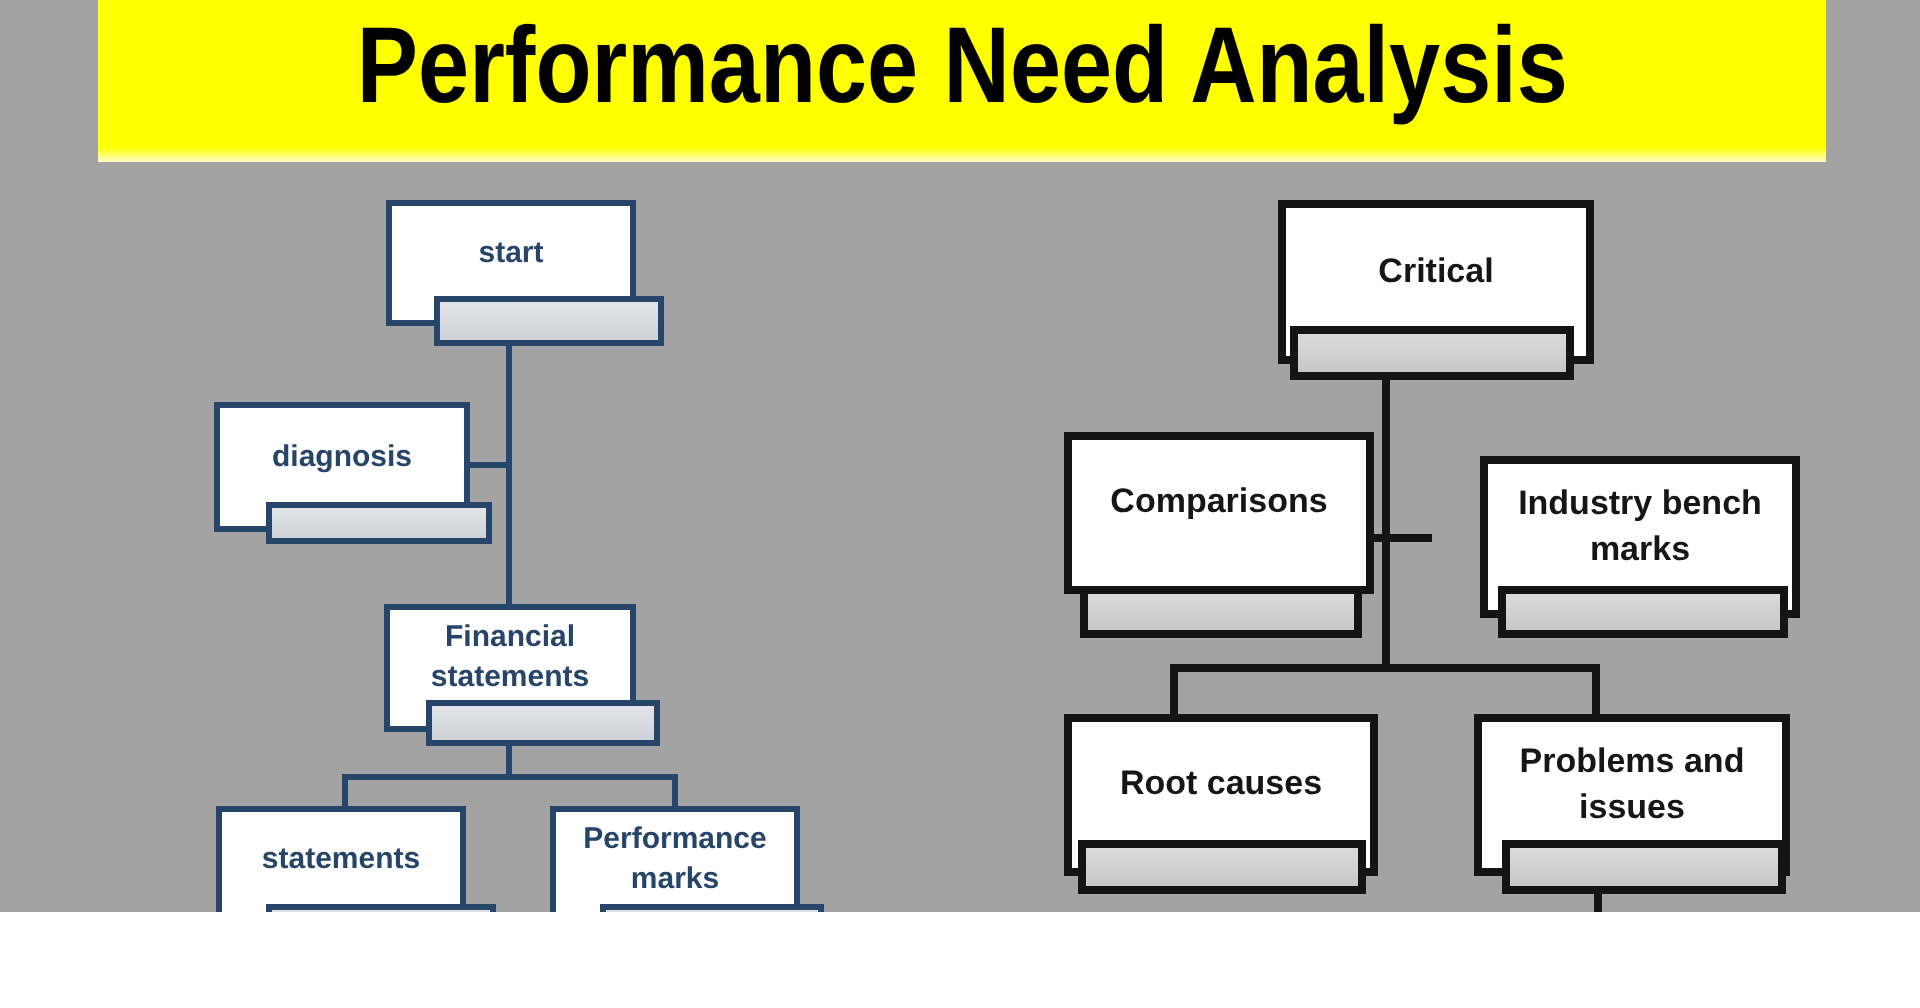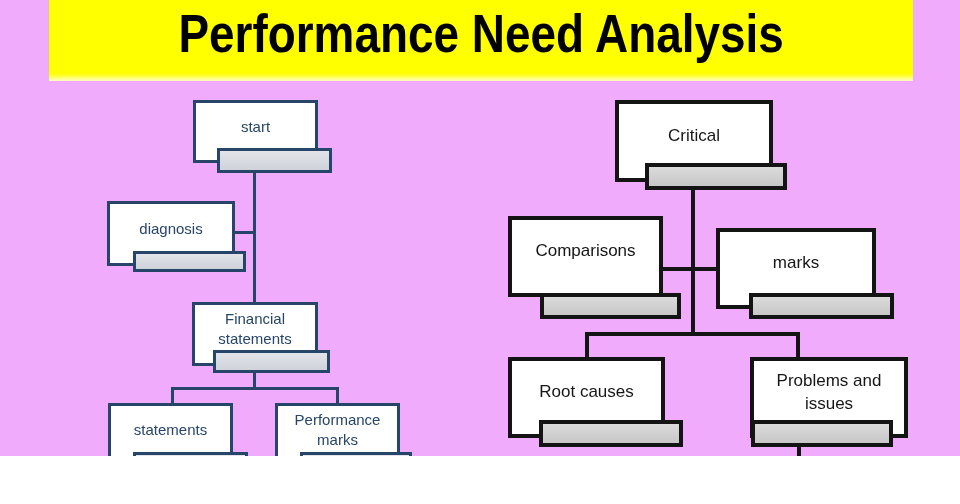--- a/index.html
+++ b/index.html
@@ -1,19 +1,19 @@
 <!DOCTYPE html>
 <html><head>
 <meta charset="utf-8">
 <style>
   html,body { margin:0; padding:0; background:#ffffff; }
   body { font-family:"Liberation Sans", sans-serif; }
   #slide {
     position:relative; width:960px; height:456px;
-    background:#f0abfc; overflow:hidden;
+    background:#a3a3a3; overflow:hidden;
   }
   
   .banner {
     position:absolute; left:49px; top:0; width:864px; height:81px;
     background:linear-gradient(180deg, #ffff00 0%, #ffff00 91%, #ffffc8 100%);
     display:flex; align-items:center; justify-content:center;
     box-sizing:border-box; padding-bottom:16px;
   }
   .banner-title {
     font-size:54px; font-weight:700; color:#000000;
@@ -28,25 +28,25 @@
   }
   .bar { z-index:3; }
   .cline { z-index:1; }
   .partial { background:#ffffff; z-index:2; }
   
   .navy.box   { border:3px solid #274569; color:#274569; font-size:15px; line-height:20px; padding-bottom:10px; }
   .navy.bar   { border:3px solid #274569; background:linear-gradient(180deg,#e2e4e9 0%,#d7dae0 55%,#ced2d9 100%); }
   .navy.cline { background:#274569; }
   .navy.partial { border:3px solid #274569; }
   
-  .blk.box   { border:4px solid #141414; color:#161616; font-size:17px; line-height:23px; padding-bottom:12px; }
+  .blk.box   { border:4px solid #141414; color:#161616; font-size:17px; line-height:23px; padding-bottom:12px;margin-left:24px; }
   .blk.bar   { border:4px solid #141414; background:linear-gradient(180deg,#dbdbdb 0%,#d0d0d0 55%,#c7c7c7 100%); }
   .blk.cline { background:#141414; }
   .blk.partial { border:4px solid #141414; }
-  .lbl { display:block; }
+  .lbl { display:block;font-weight:bold; }
 </style>
 </head>
 <body>
 
 <div id="slide">
 
   <div class="banner">
     <span class="banner-title">Performance Need Analysis</span>
   </div>
 
@@ -103,30 +103,31 @@
       <span class="lbl">Critical</span>
     </div>
     <div class="bar blk" style="left:645px;top:163px;width:142px;height:27px"></div>
 
     <div class="box blk" style="left:508px;top:216px;width:155px;height:81px">
       <span class="lbl">Comparisons</span>
     </div>
     <div class="bar blk" style="left:540px;top:293px;width:141px;height:26px"></div>
 
     <div class="box blk" style="left:716px;top:228px;width:160px;height:81px">
+      <span class="lbl">Industry bench</span>
       <span class="lbl">marks</span>
     </div>
     <div class="bar blk" style="left:749px;top:293px;width:145px;height:26px"></div>
 
     <div class="box blk" style="left:508px;top:357px;width:157px;height:81px">
       <span class="lbl">Root causes</span>
     </div>
     <div class="bar blk" style="left:539px;top:420px;width:144px;height:27px"></div>
 
-    <div class="box blk" style="left:750px;top:357px;width:158px;height:81px">
+    <div class="box blk" style="left:713px;top:357px;width:158px;height:81px">
       <span class="lbl">Problems and</span>
       <span class="lbl">issues</span>
     </div>
     <div class="bar blk" style="left:751px;top:420px;width:142px;height:27px"></div>
 
     <div class="partial blk" style="left:719px;top:484px;width:157px;height:40px"></div>
   </div>
 
 </div>
 

